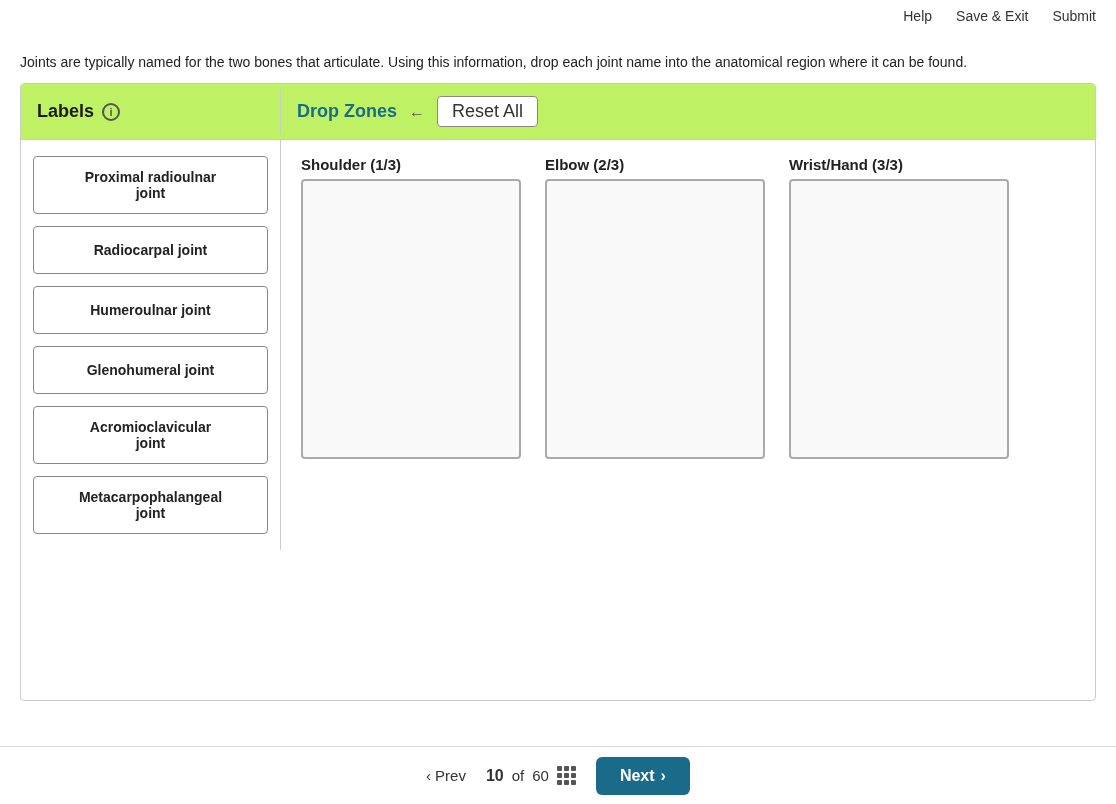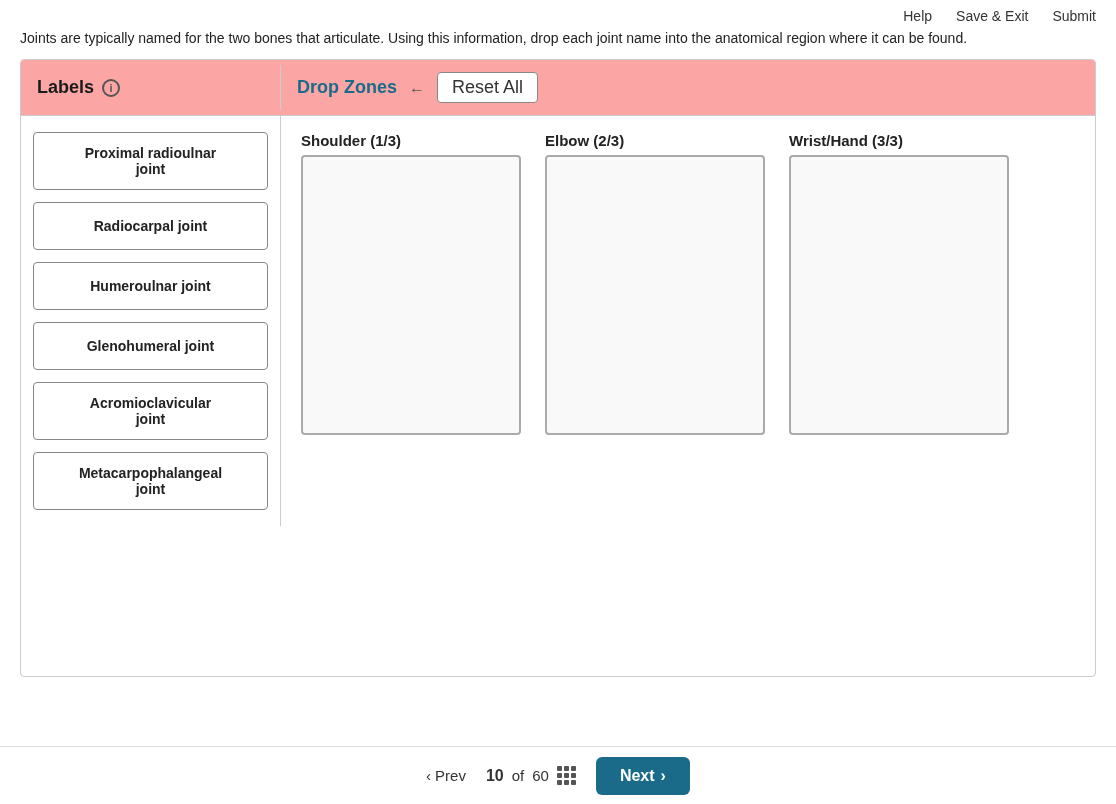--- a/index.html
+++ b/index.html
@@ -26,36 +26,37 @@
       color: #333;
       cursor: pointer;
     }
 
     
     .instruction {
       padding: 0 20px 10px 20px;
       font-size: 14px;
       color: #222;
       line-height: 1.5;
+      margin-top: 24px;
     }
 
     
     .main-container {
       margin: 0 20px;
       border: 1px solid #ccc;
       border-radius: 4px;
       overflow: hidden;
     }
 
     
     .header-row {
       display: flex;
       align-items: center;
       border-bottom: 1px solid #ccc;
-      background: #fca5a5;
+      background: #bef264;
     }
     .labels-header {
       width: 260px;
       min-width: 260px;
       padding: 12px 16px;
       font-size: 18px;
       font-weight: bold;
       color: #1a1a1a;
       border-right: 1px solid #ccc;
       display: flex;

